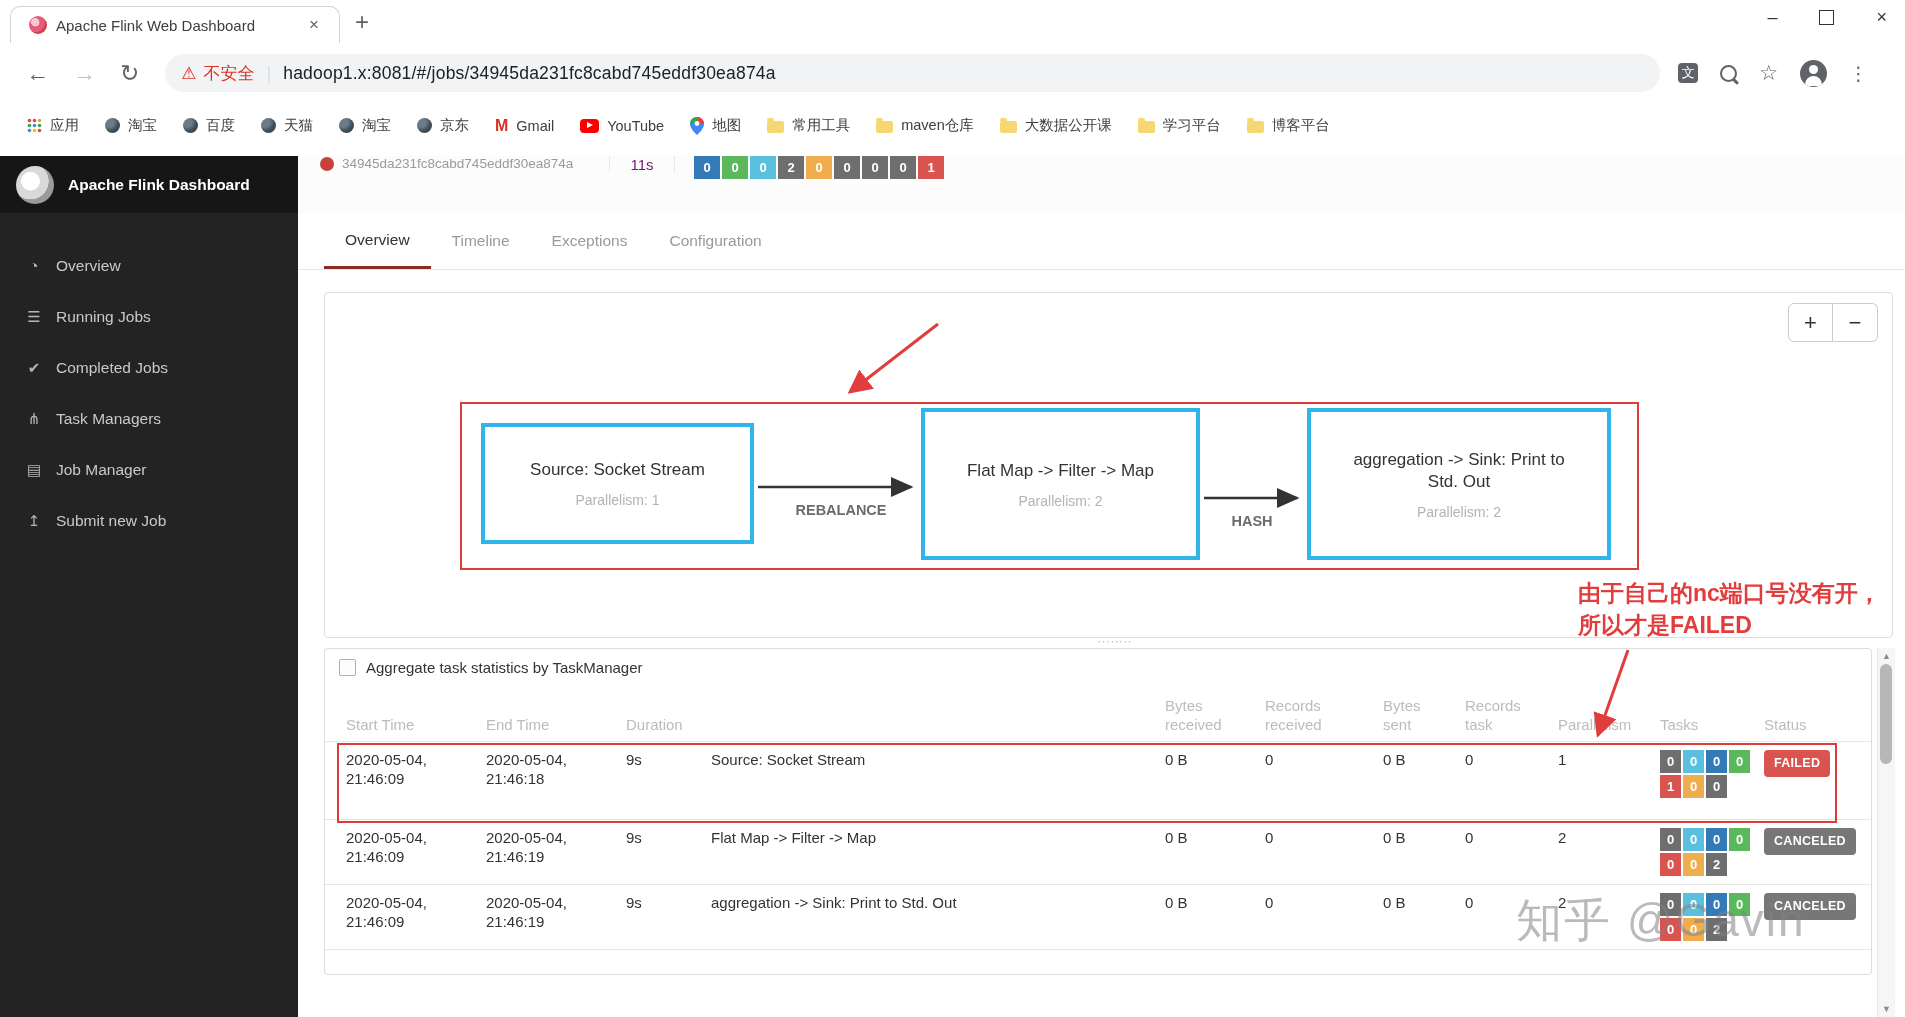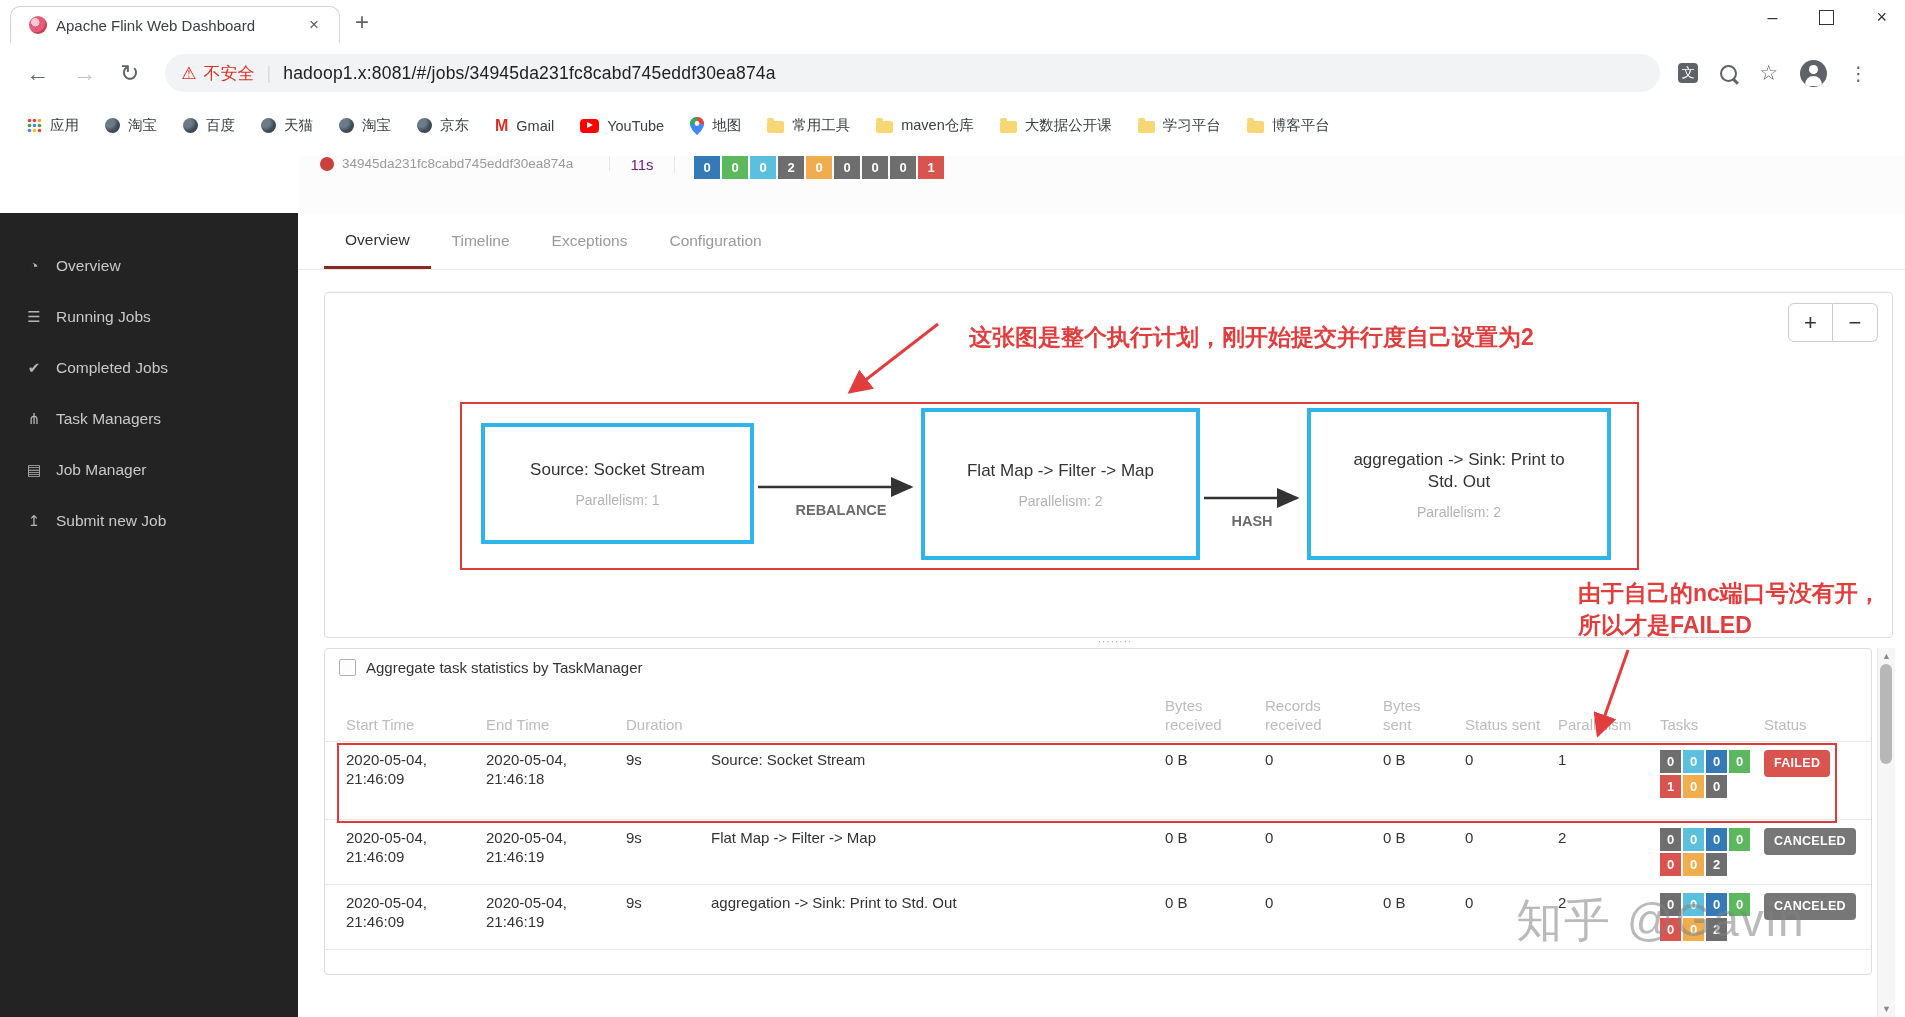--- a/index.html
+++ b/index.html
@@ -220,20 +220,24 @@
     <span class="bm">
         <span class="folder"></span>
         <span>学习平台</span>
       </span>
     <span class="bm">
         <span class="folder"></span>
         <span>博客平台</span>
       </span>
   </div>
 
+  <div class="abs brand">
+    <span class="flinklogo"></span>
+    <span class="brandtxt">Apache Flink Dashboard</span>
+  </div>
   <div class="abs jobbar">
     <div class="jobcell jc1">
       <span class="reddot"></span>
       <span class="jobid">34945da231fc8cabd745eddf30ea874a</span>
     </div>
     <div class="jobcell jc3">11s</div>
     <div class="jobcell jc4">
       <span class="hbadge" style="background-color: rgb(51, 122, 183);">0</span>
       <span class="hbadge" style="background-color: rgb(92, 184, 92);">0</span>
       <span class="hbadge" style="background-color: rgb(91, 192, 222);">0</span>
@@ -304,21 +308,20 @@
     <div class="gnode" style="left:596px;top:115px;width:279px;height:152px;">
       <div class="ntitle wrap-hard">Flat Map -&gt; Filter -&gt; Map</div>
       <div class="npar">Parallelism: 2</div>
     </div>
     <div class="gnode" style="left:982px;top:115px;width:304px;height:152px;">
       <div class="ntitle" style="width:230px;">aggregation -&gt; Sink: Print to Std. Out</div>
       <div class="npar">Parallelism: 2</div>
     </div>
   </div>
 
-  <div class="abs anno" style="left:969px;top:322px;">这张图是整个执行计划，刚开始提交并行度自己设置为2</div>
   <div class="abs anno" style="left:1578px;top:578px;">由于自己的nc端口号没有开，</div>
   <div class="abs anno" style="left:1578px;top:610px;">所以才是FAILED</div>
   <svg class="annosvg">
     <defs>
       <marker id="ra" markerWidth="9" markerHeight="8" refX="7" refY="4" orient="auto">
         <path d="M0,0 L8,4 L0,8 Z" fill="#e23d3d"></path>
       </marker>
     </defs>
     <line x1="938" y1="324" x2="850" y2="392" stroke="#e23d3d" stroke-width="3" marker-end="url(#ra)"></line>
     <line x1="1628" y1="650" x2="1598" y2="735" stroke="#e23d3d" stroke-width="3" marker-end="url(#ra)"></line>
@@ -331,21 +334,21 @@
       <span class="cb"></span>
       <span class="agglabel">Aggregate task statistics by TaskManager</span>
     </div>
     <div class="thead">
       <span class="th c-start">Start Time</span>
       <span class="th c-end">End Time</span>
       <span class="th c-dur">Duration</span>
       <span class="th c-br">Bytes received</span>
       <span class="th c-rr">Records received</span>
       <span class="th c-bs">Bytes sent</span>
-      <span class="th c-rs">Status sent</span>
+      <span class="th c-rs">Records task</span>
       <span class="th c-par">Parallelism</span>
       <span class="th c-tasks">Tasks</span>
       <span class="th c-status">Status</span>
     </div>
 
     <div class="trow" style="top:92px;height:78px;">
       <span class="td c-start"><span>2020-05-04,</span><br><span>21:46:09</span></span>
       <span class="td c-end"><span>2020-05-04,</span><br><span>21:46:18</span></span>
       <span class="td c-dur">9s</span>
       <span class="td c-name">Source: Socket Stream</span>

